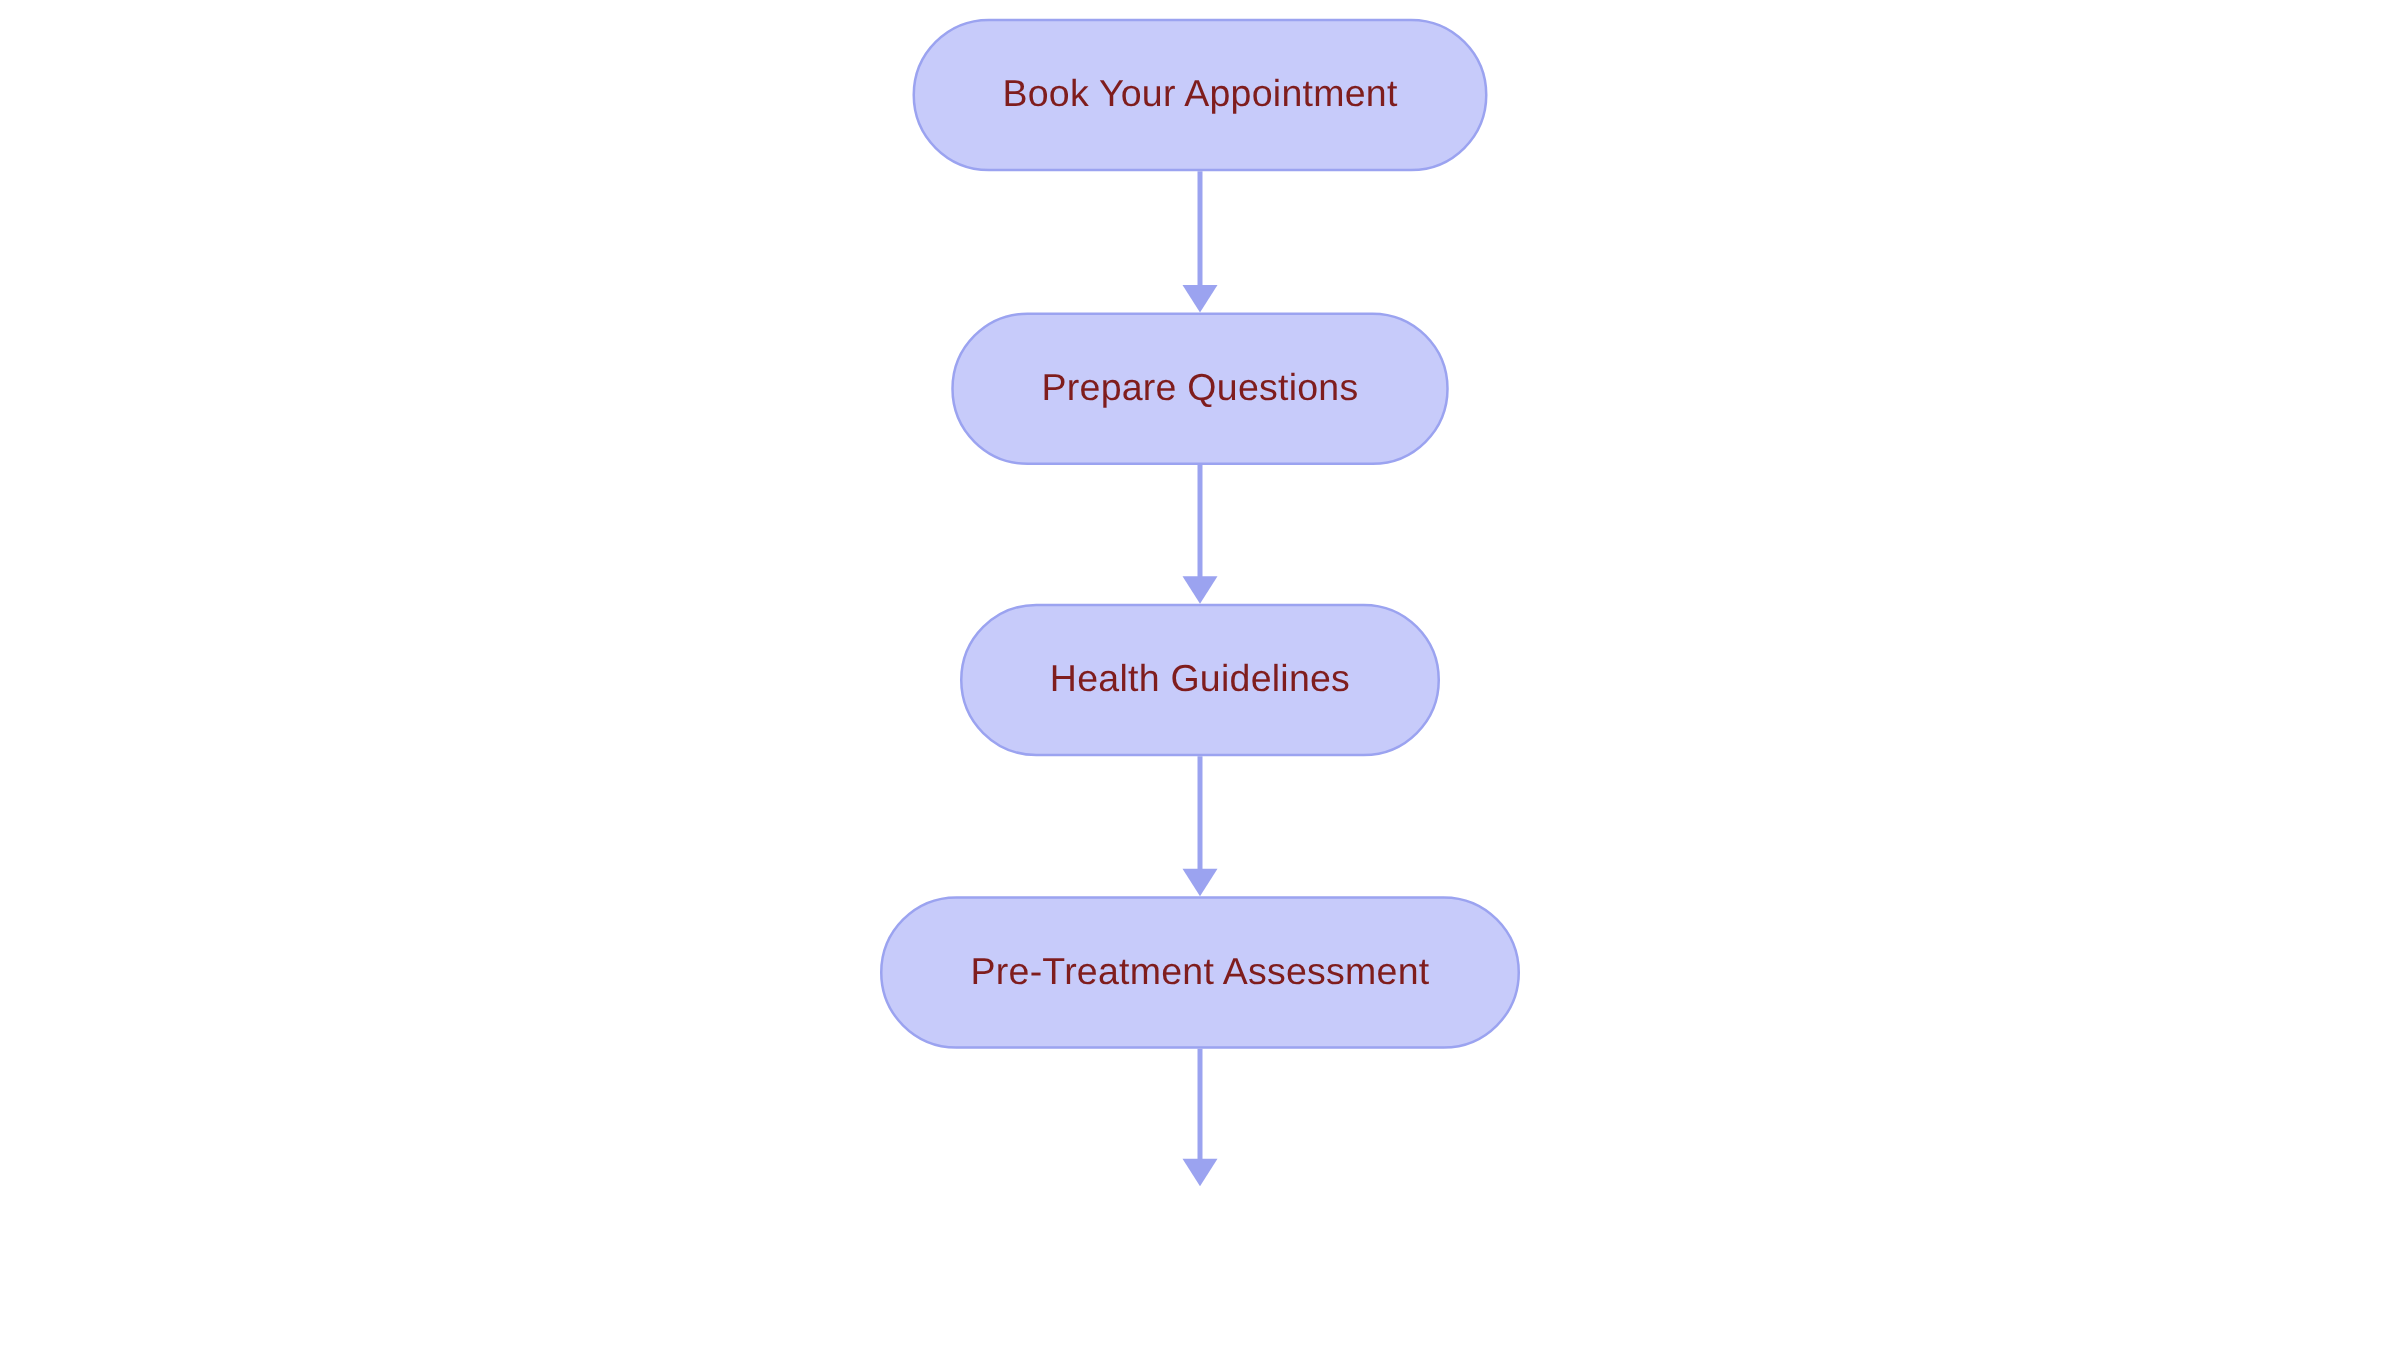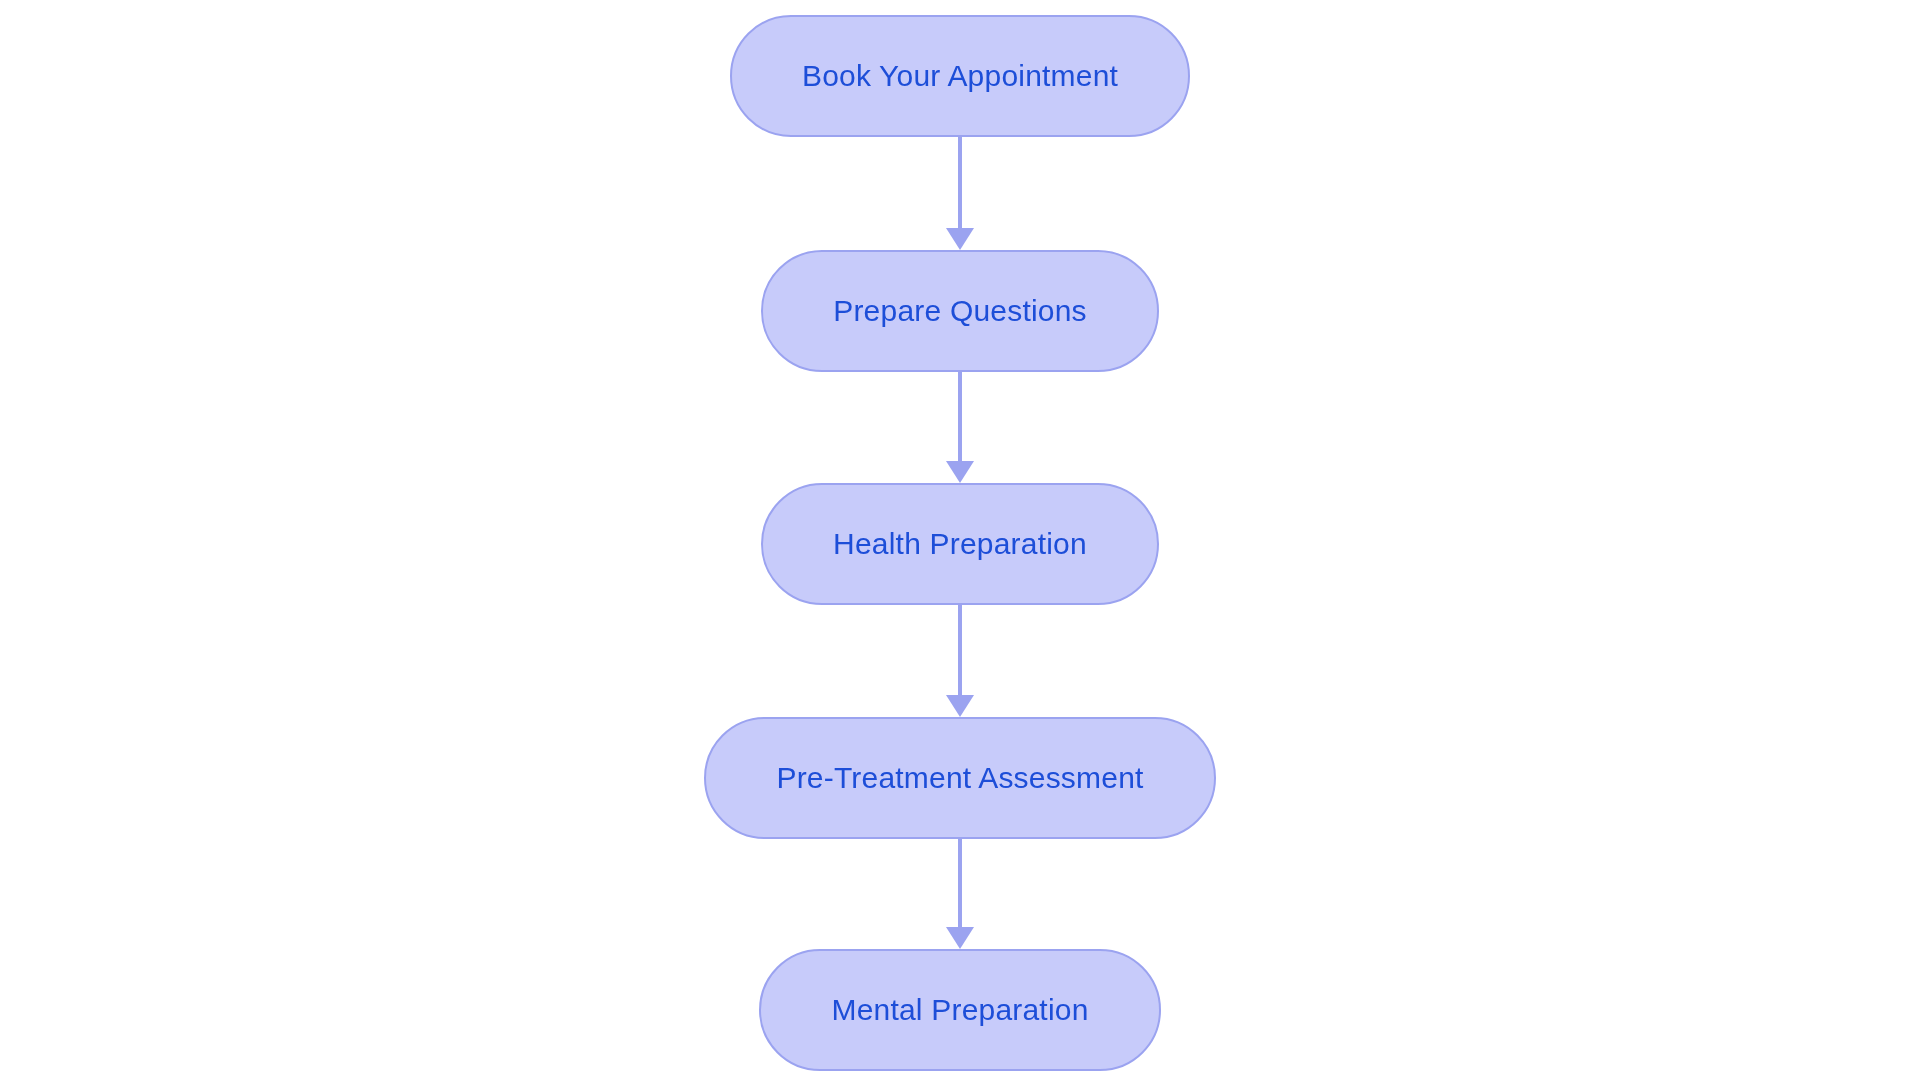--- a/index.html
+++ b/index.html
@@ -32,21 +32,21 @@
     flex-direction: column;
     align-items: center;
     justify-content: flex-start;
   }
 
   .flow-node {
     box-sizing: border-box;
     background: #c7cbfa;
     border: 2px solid #9ba3f0;
     border-radius: 999px;
-    color: #1d4ed8;
+    color: #7f1d1d;
     font-family: "Liberation Sans", sans-serif;
     font-size: 30px;
     font-weight: 400;
     letter-spacing: 0.2px;
     line-height: 1;
     display: flex;
     align-items: center;
     justify-content: center;
     white-space: nowrap;
     height: 122px;
@@ -106,35 +106,32 @@
     <div class="flow-node">
       <span>Prepare Questions</span>
     </div>
 
     <div class="flow-connector gap-1">
       <div class="connector-line"></div>
       <div class="connector-head"></div>
     </div>
 
     <div class="flow-node">
-      <span>Health Preparation</span>
+      <span>Health Guidelines</span>
     </div>
 
     <div class="flow-connector gap-2">
       <div class="connector-line"></div>
       <div class="connector-head"></div>
     </div>
 
     <div class="flow-node">
       <span>Pre-Treatment Assessment</span>
     </div>
 
     <div class="flow-connector gap-3">
       <div class="connector-line"></div>
       <div class="connector-head"></div>
     </div>
 
-    <div class="flow-node">
-      <span>Mental Preparation</span>
-    </div>
 
   </div>
 </div>
 
 </body></html>

